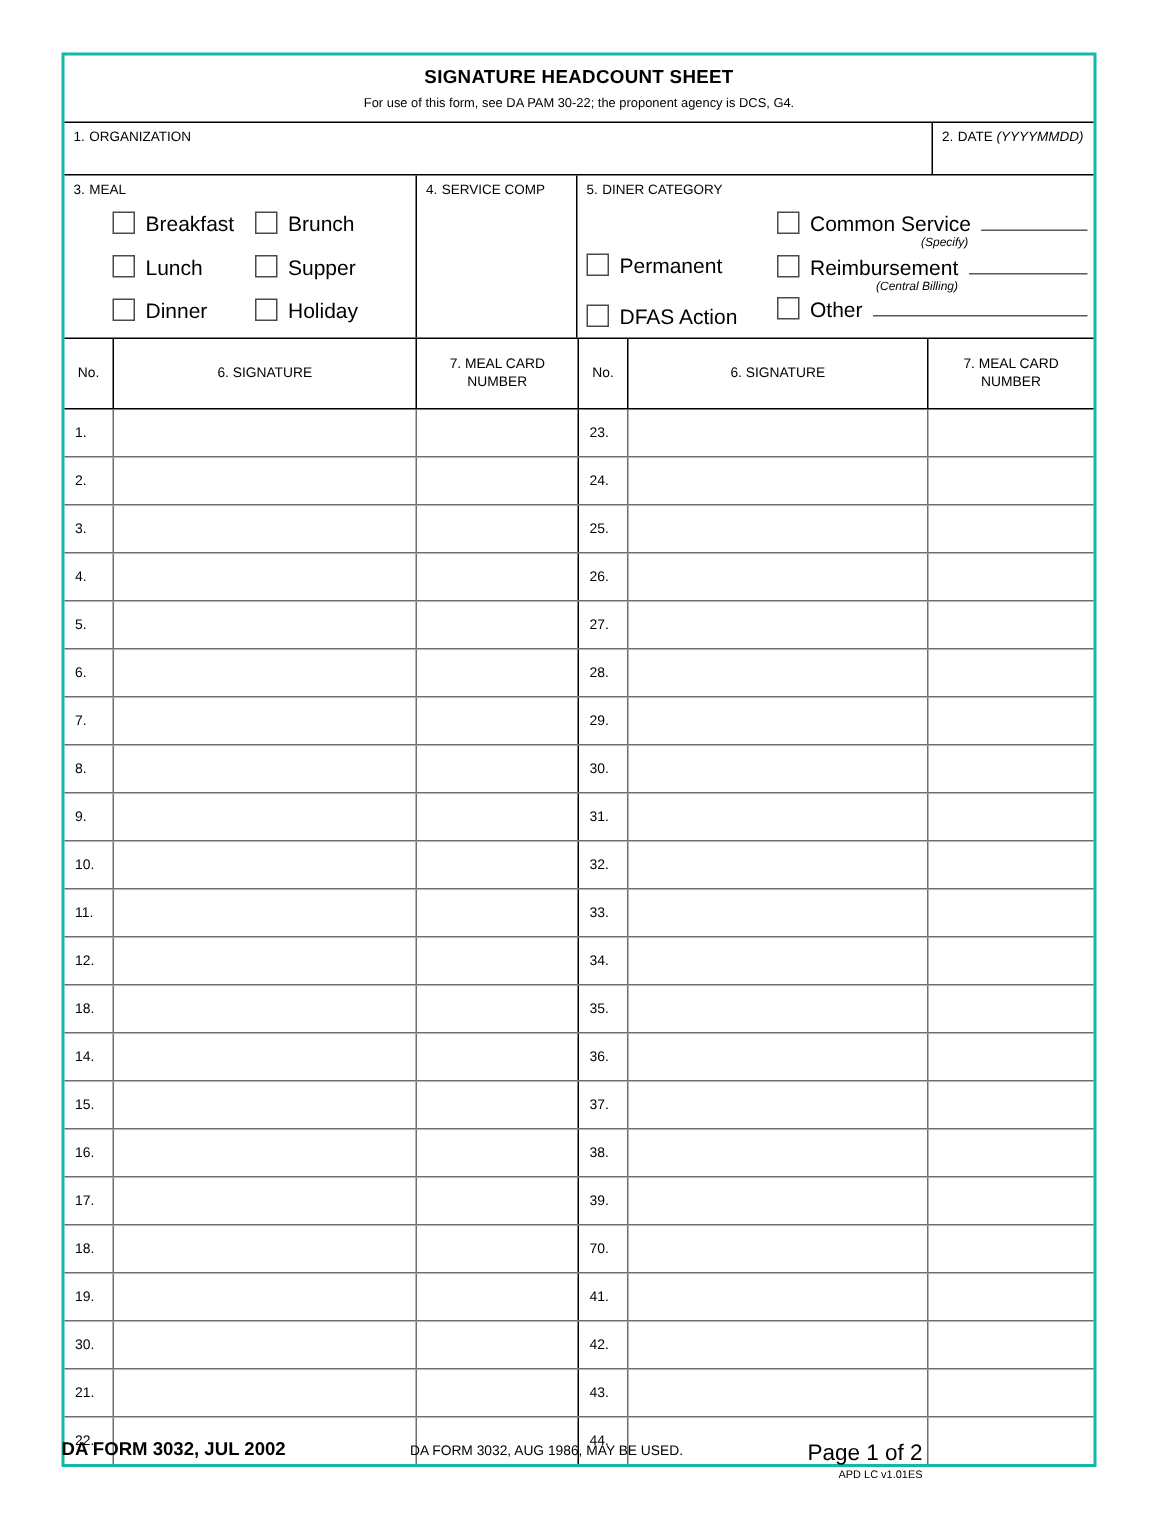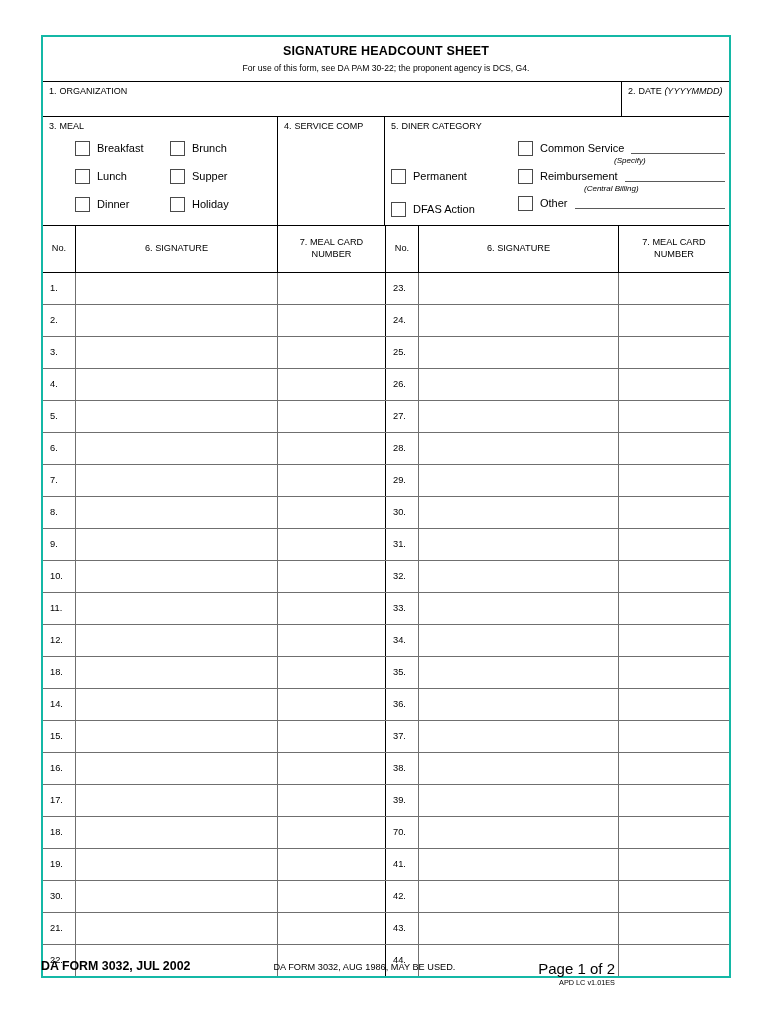--- a/index.html
+++ b/index.html
@@ -110,21 +110,21 @@
     box-sizing: border-box;
     vertical-align: middle;
     flex: 0 0 auto;
   }
   .cb-row {
     display: flex;
     align-items: center;
     gap: 7px;
   }
   .cb-text {
-    font-size: 11px;
+    font-size: 14px;
     white-space: nowrap;
   }
 
   
   .meal-grid {
     position: absolute;
     left: 32px;
     top: 24px;
     display: grid;
     grid-template-columns: 95px 95px;

